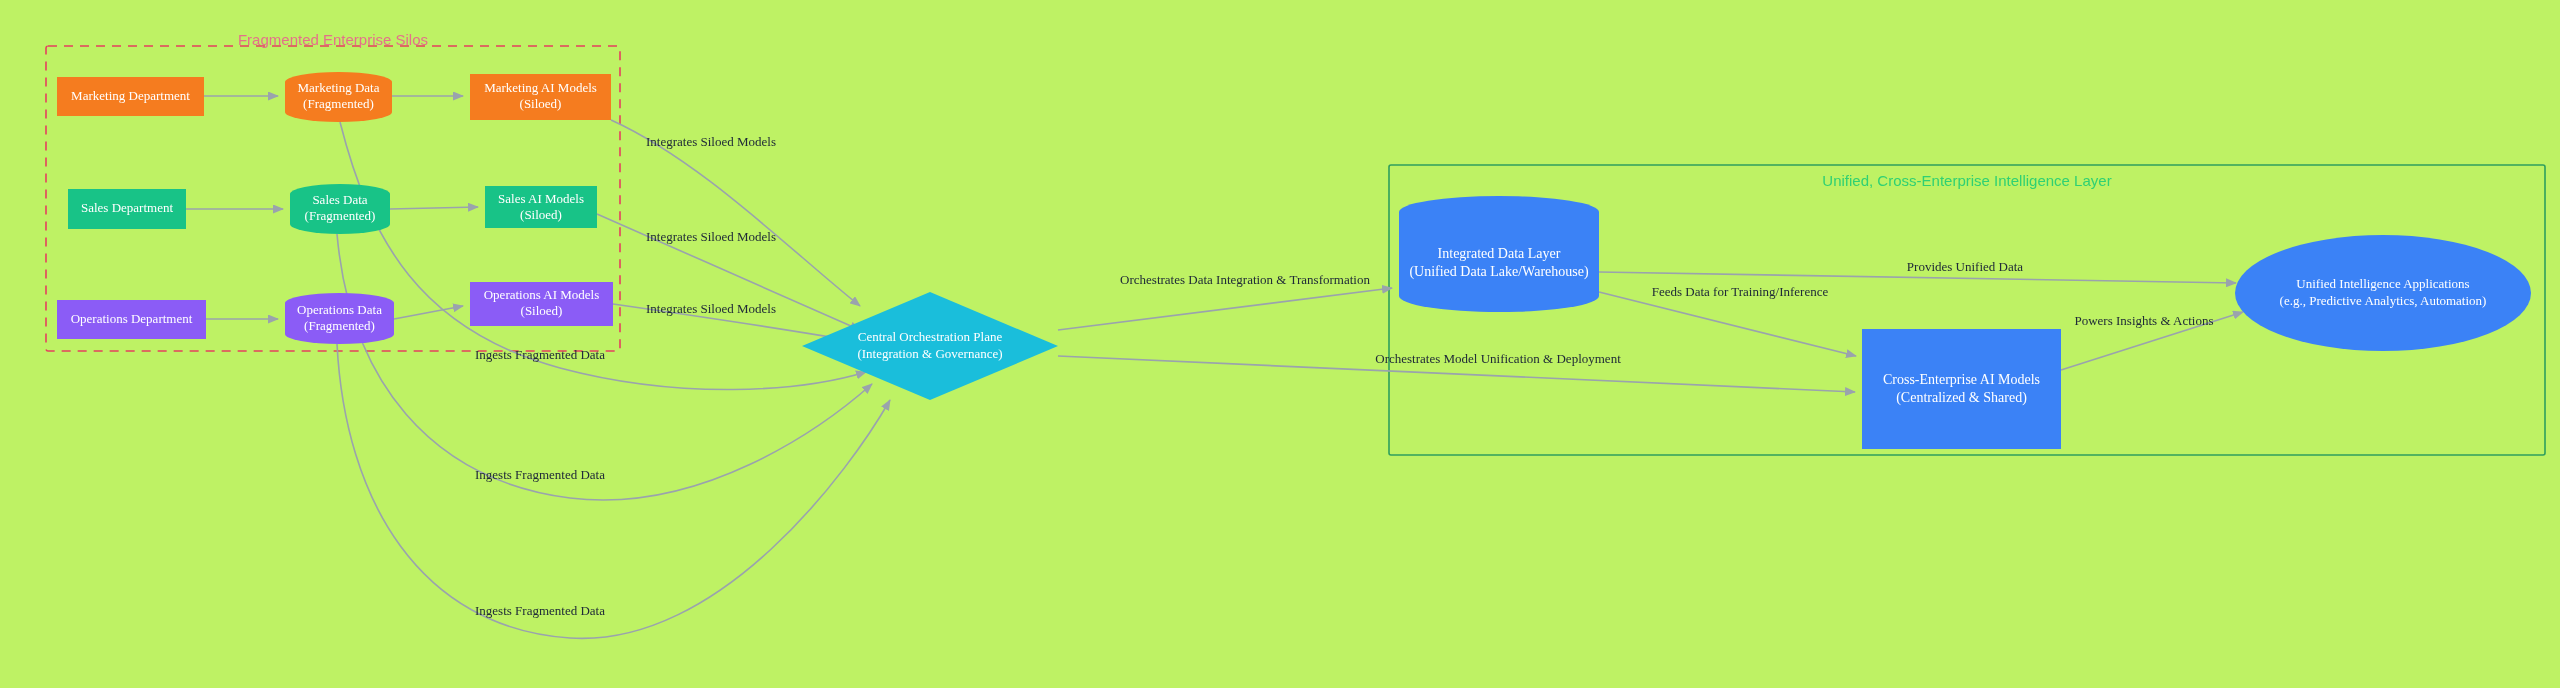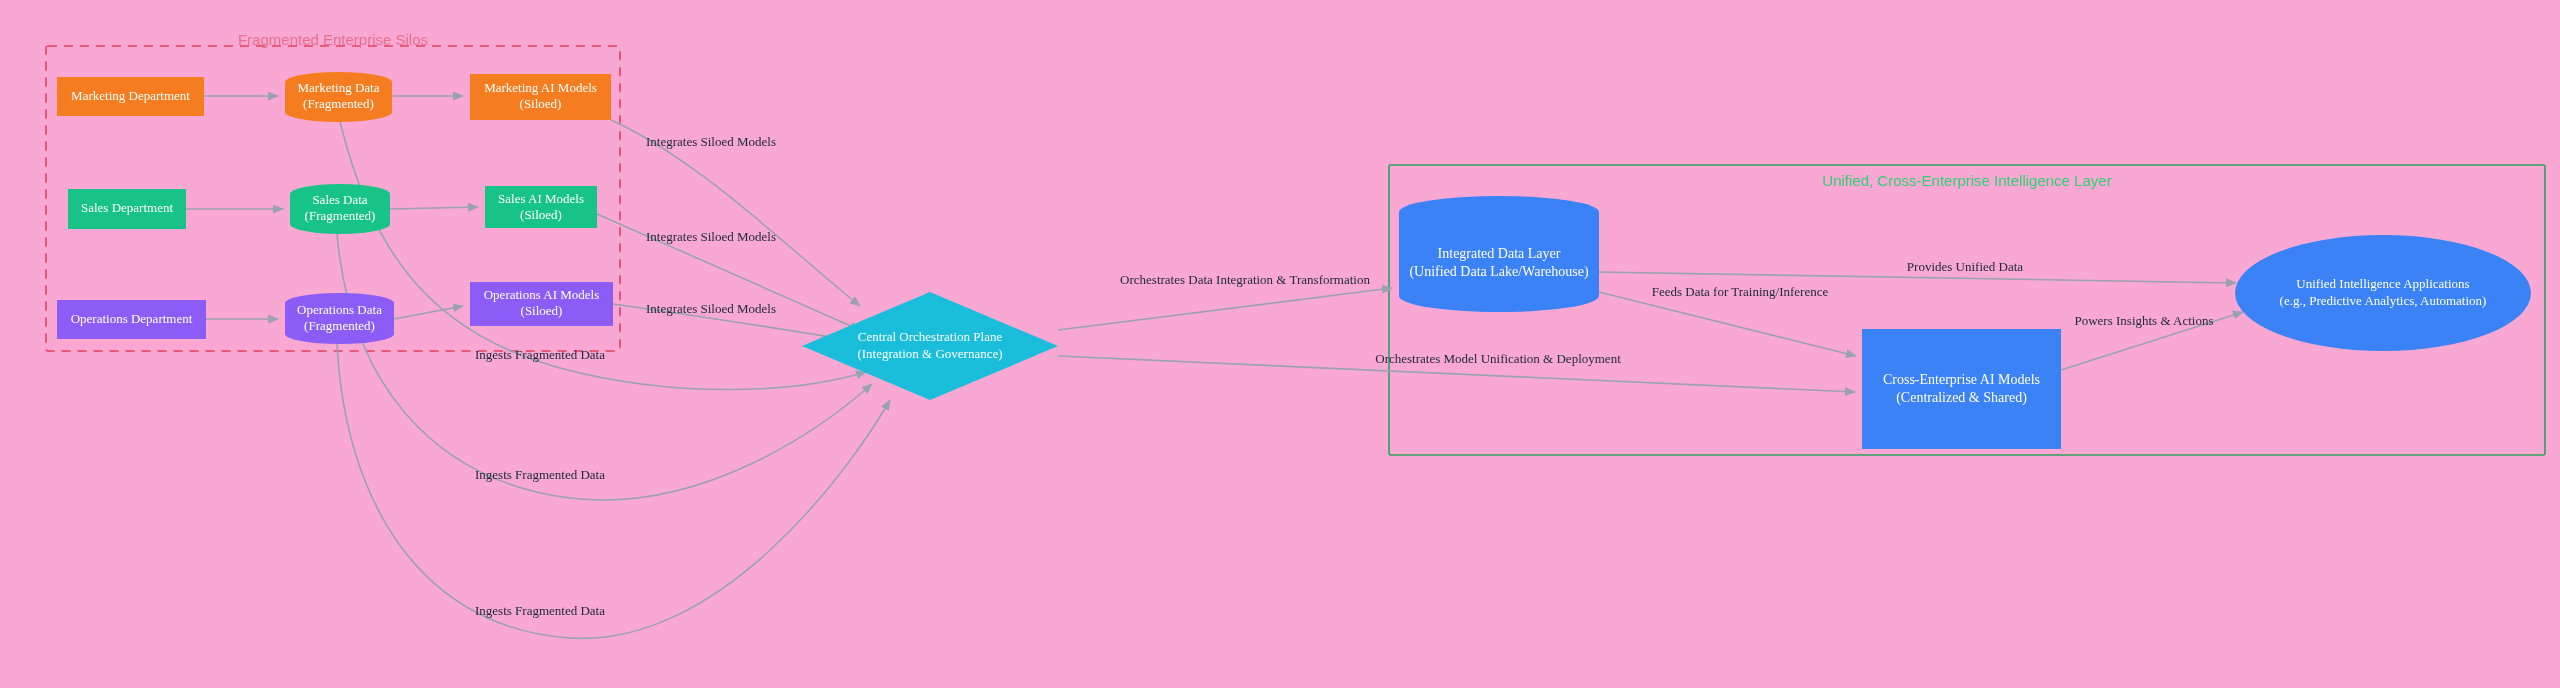--- a/index.html
+++ b/index.html
@@ -11,21 +11,21 @@
   body {
     width: 2560px;
     height: 688px;
     overflow: hidden;
     font-family: "Liberation Serif", "DejaVu Serif", serif;
   }
   #diagram-root {
     position: relative;
     width: 2560px;
     height: 688px;
-    background: #f9a8d4;
+    background: #bef264;
   }
   svg.layer {
     position: absolute;
     top: 0;
     left: 0;
     width: 2560px;
     height: 688px;
     overflow: visible;
   }
   .node-label {

